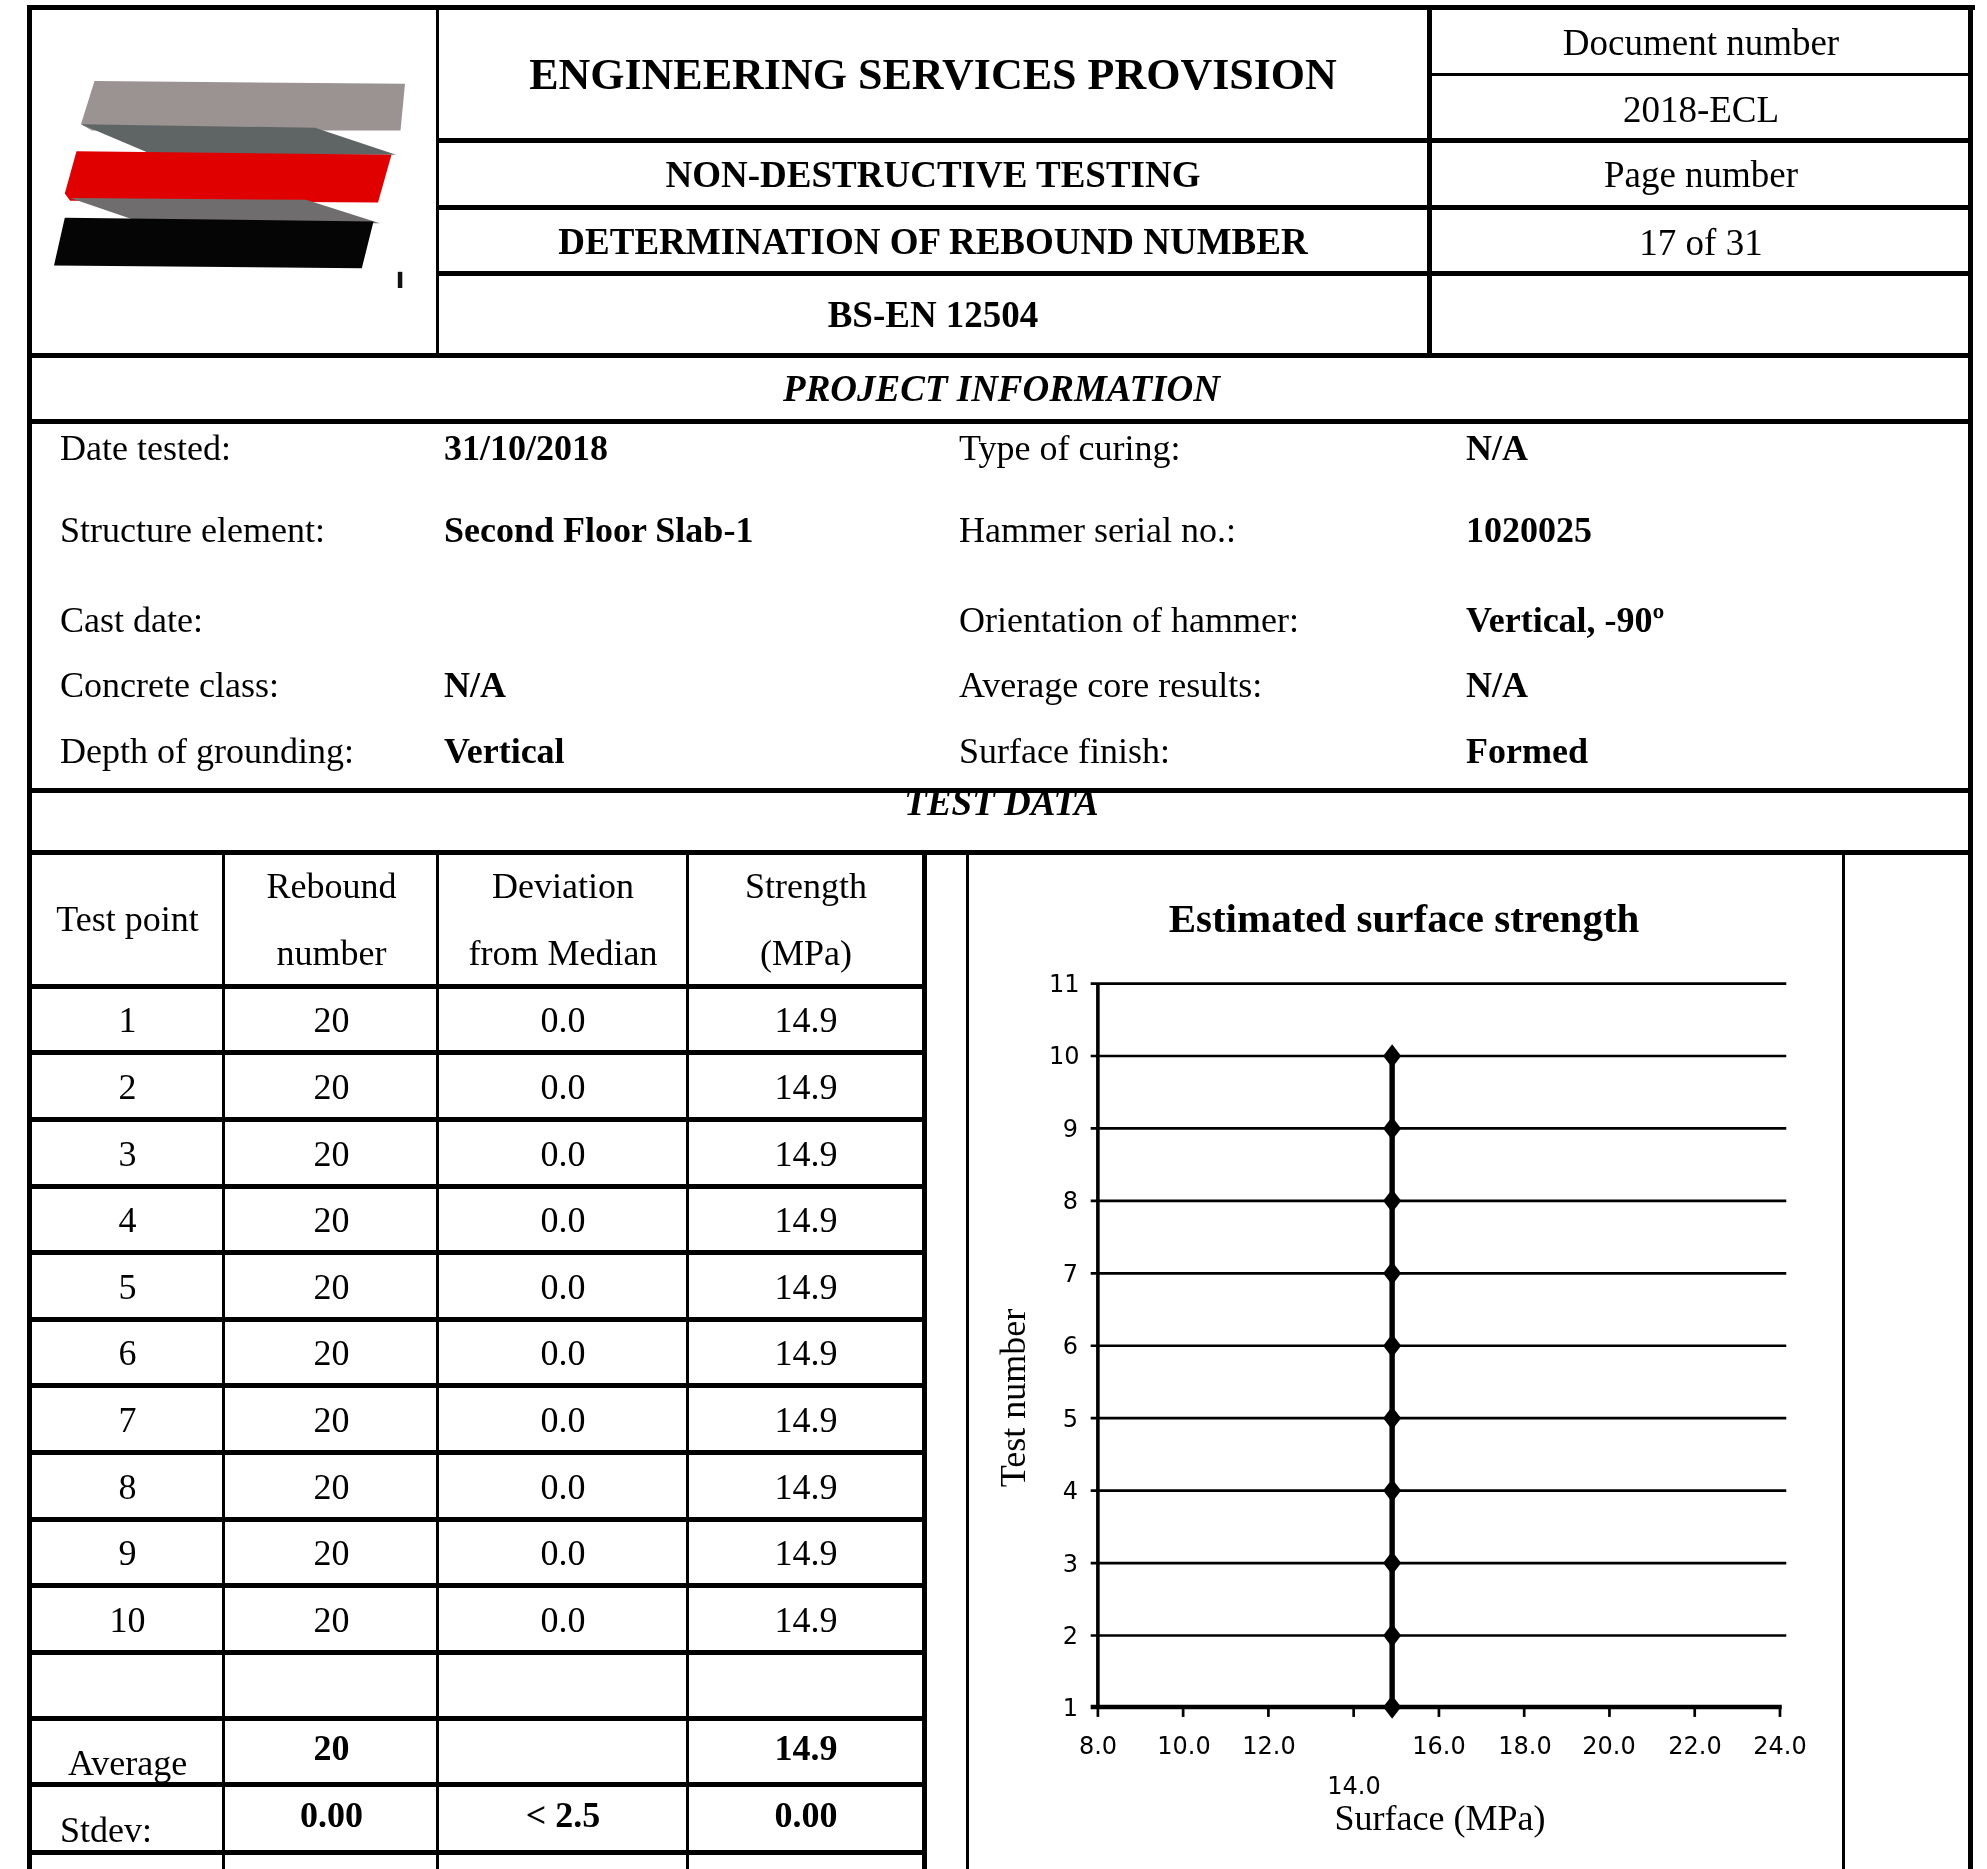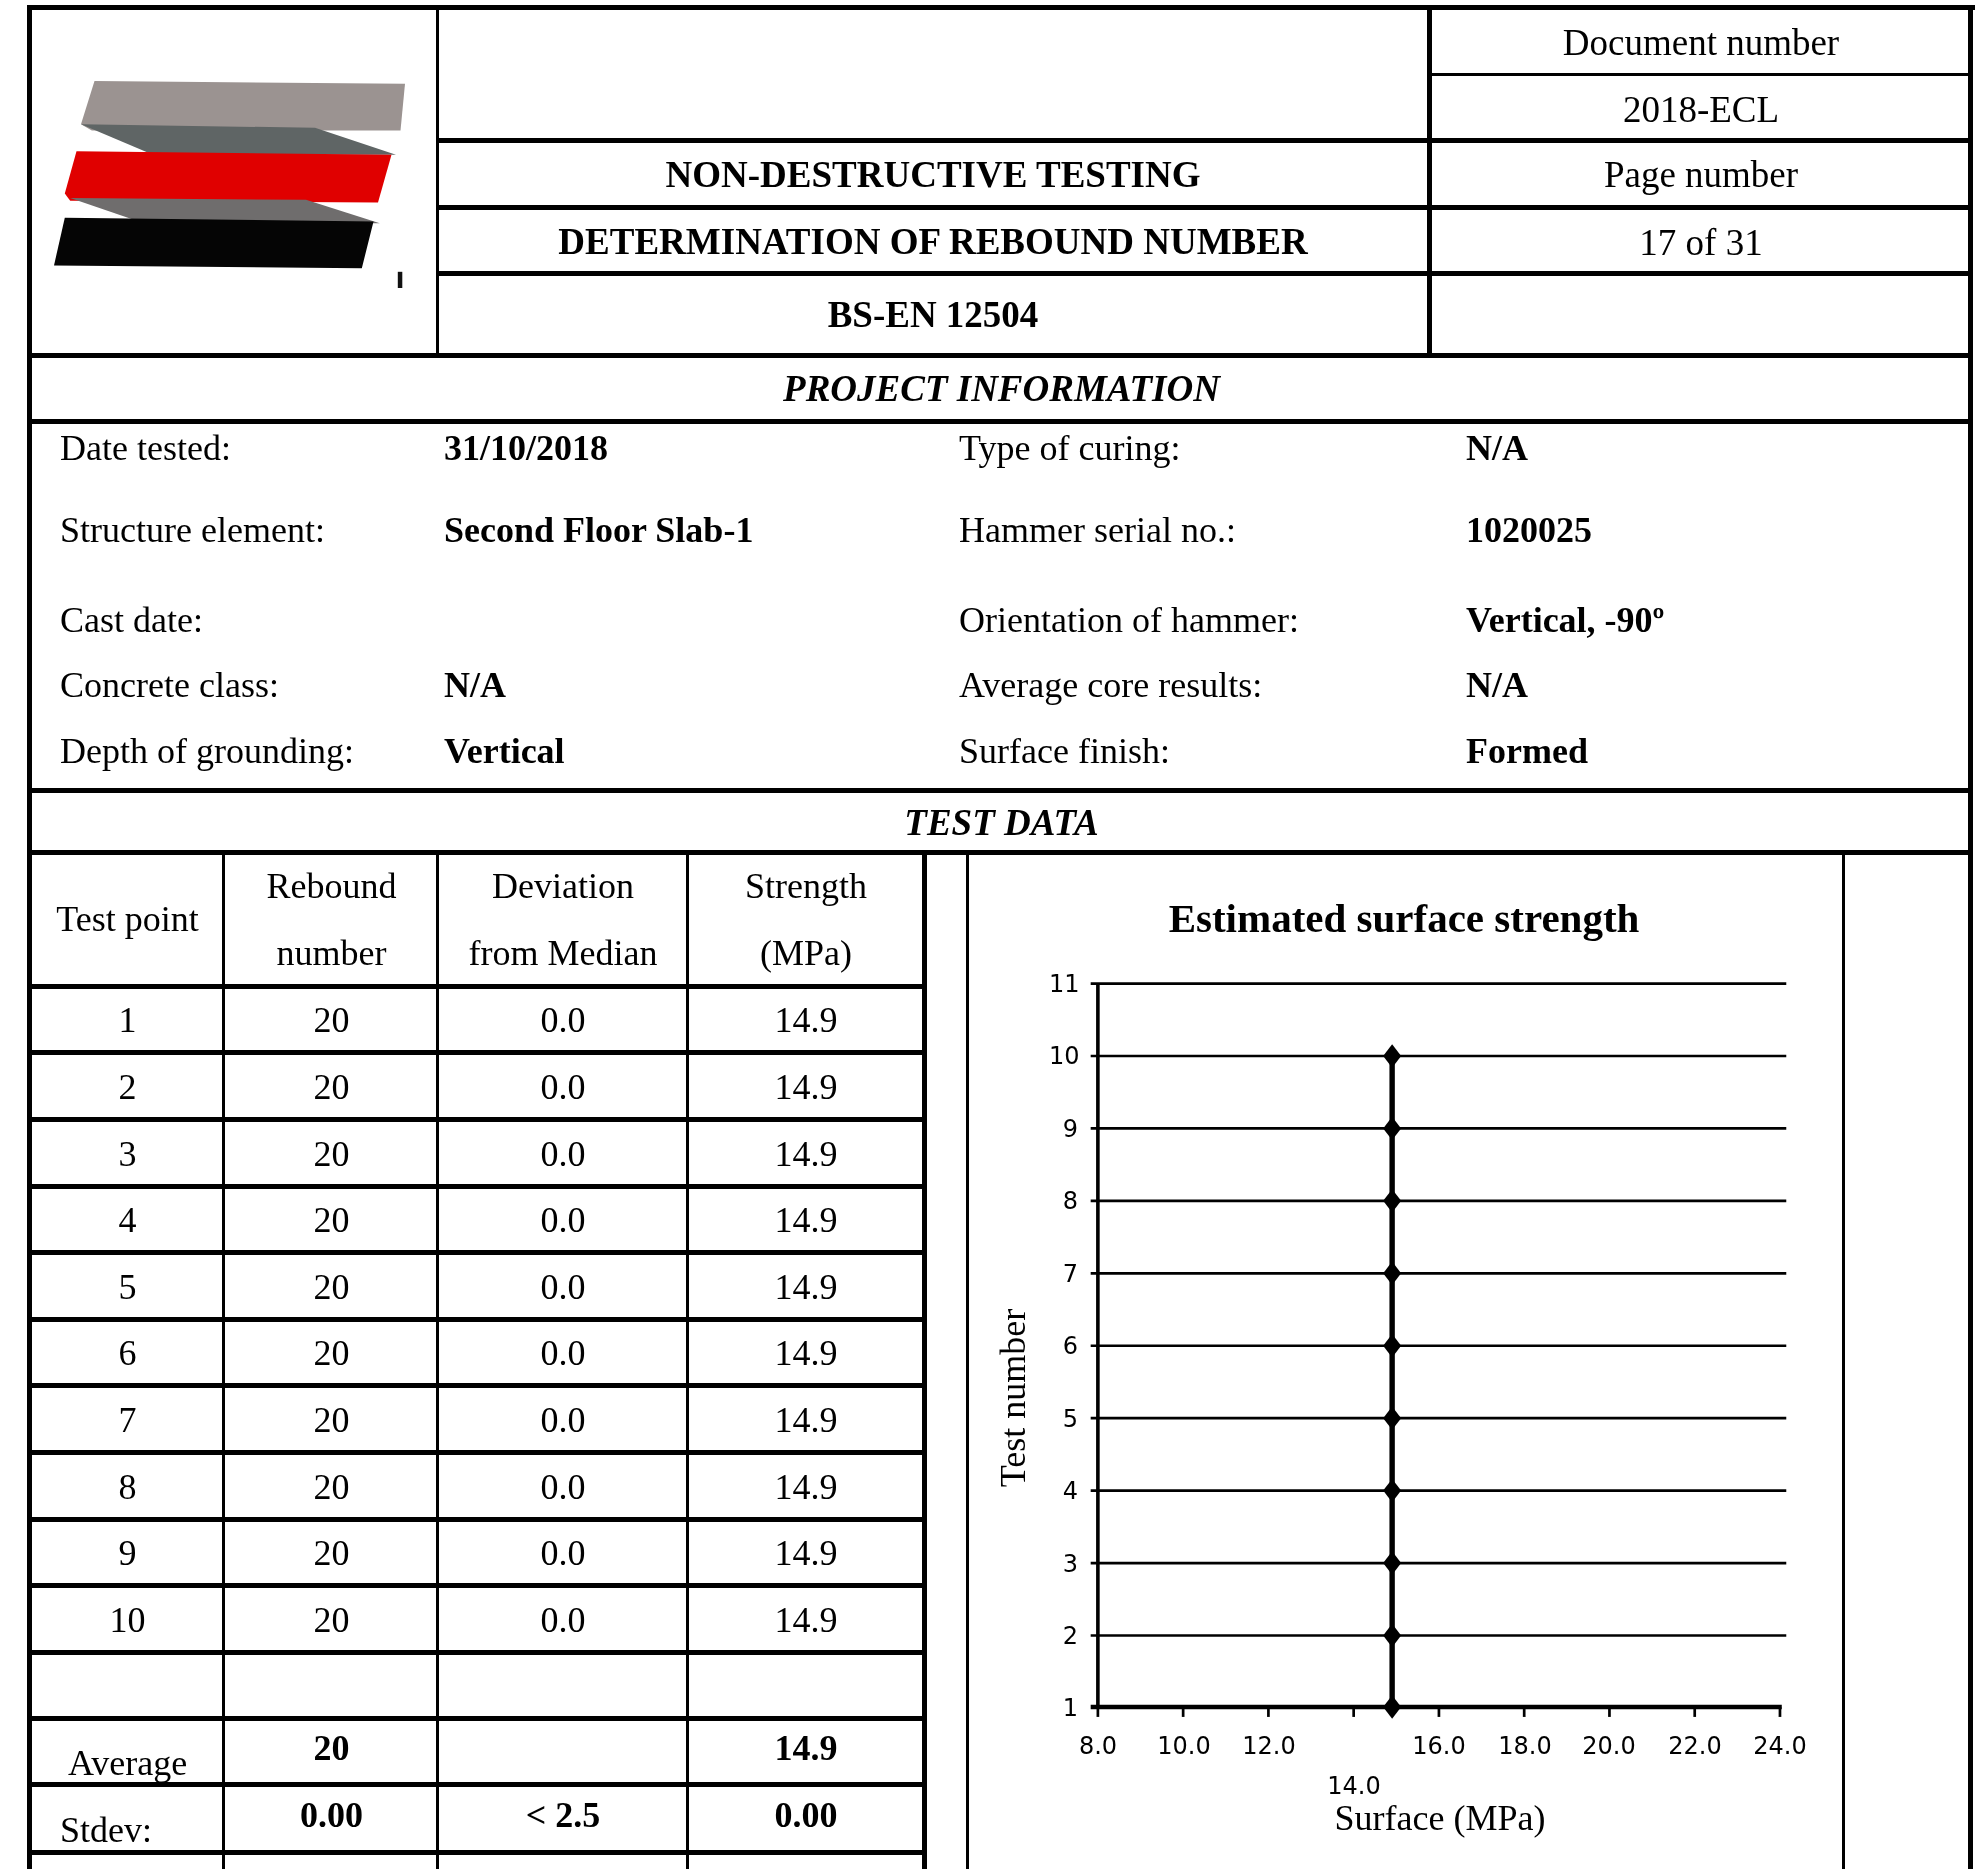--- a/index.html
+++ b/index.html
@@ -32,20 +32,21 @@
   <svg class="abs" style="left:45px; top:72px;" width="378" height="216" viewBox="0 0 420 240">
     <polygon points="55,10 400,13 395,65 52,65 40,58" fill="#9b9391"></polygon>
     <polygon points="40,58 300,62 390,92 120,92" fill="#5f6565"></polygon>
     <polygon points="35,88 385,92 370,145 28,143 22,135" fill="#e00000"></polygon>
     <polygon points="28,140 290,142 372,168 110,168" fill="#6f6d6d"></polygon>
     <polygon points="22,162 365,166 352,218 10,215" fill="#050505"></polygon>
     <rect x="392" y="222" width="5" height="22" fill="#111"></rect>
   </svg>
 
   <div class="center-text hdr-title" style="left:438px; top:9px; width:990px; height:131px; flex-direction:column;">
+    <span>ENGINEERING SERVICES PROVISION</span>
   </div>
   <div class="center-text hdr-sub" style="left:438px; top:142px; width:990px; height:65px;">NON-DESTRUCTIVE TESTING</div>
   <div class="center-text hdr-sub" style="left:438px; top:210px; width:990px; height:63px;">DETERMINATION OF REBOUND NUMBER</div>
   <div class="center-text hdr-sub" style="left:438px; top:275px; width:990px; height:79px;">BS-EN 12504</div>
 
   <div class="center-text hdr-right" style="left:1431px; top:10.8px; width:540px; height:63px;">Document number</div>
   <div class="center-text hdr-right" style="left:1431px; top:77px; width:540px; height:65px;">2018-ECL</div>
   <div class="center-text hdr-right" style="left:1431px; top:142px; width:540px; height:65px;">Page number</div>
   <div class="center-text hdr-right" style="left:1431px; top:210px; width:540px; height:65px;">17 of 31</div>
 </div>
@@ -69,21 +70,21 @@
   <div class="info-label" style="left:959px; top:509px;">Hammer serial no.:</div>
   <div class="info-value" style="left:1466px; top:509px;">1020025</div>
   <div class="info-label" style="left:959px; top:599px;">Orientation of hammer:</div>
   <div class="info-value" style="left:1466px; top:599px;">Vertical, -90º</div>
   <div class="info-label" style="left:959px; top:664px;">Average core results:</div>
   <div class="info-value" style="left:1466px; top:664px;">N/A</div>
   <div class="info-label" style="left:959px; top:730px;">Surface finish:</div>
   <div class="info-value" style="left:1466px; top:730px;">Formed</div>
 </div>
 
-<div class="center-text section-title" style="left:31px; top:792px; width:1941px; height:60px;">TEST DATA</div>
+<div class="center-text section-title" style="left:31px; top:772px; width:1941px; height:60px;">TEST DATA</div>
 
 <div>
 
   <div class="cell th" style="left:31px; top:854px; width:193px; height:131px;">
     <span>Test point</span>
   </div>
   <div class="cell th" style="left:226px; top:854px; width:211px; height:131px;">
     <span>Rebound</span>
     <span>number</span>
   </div>

